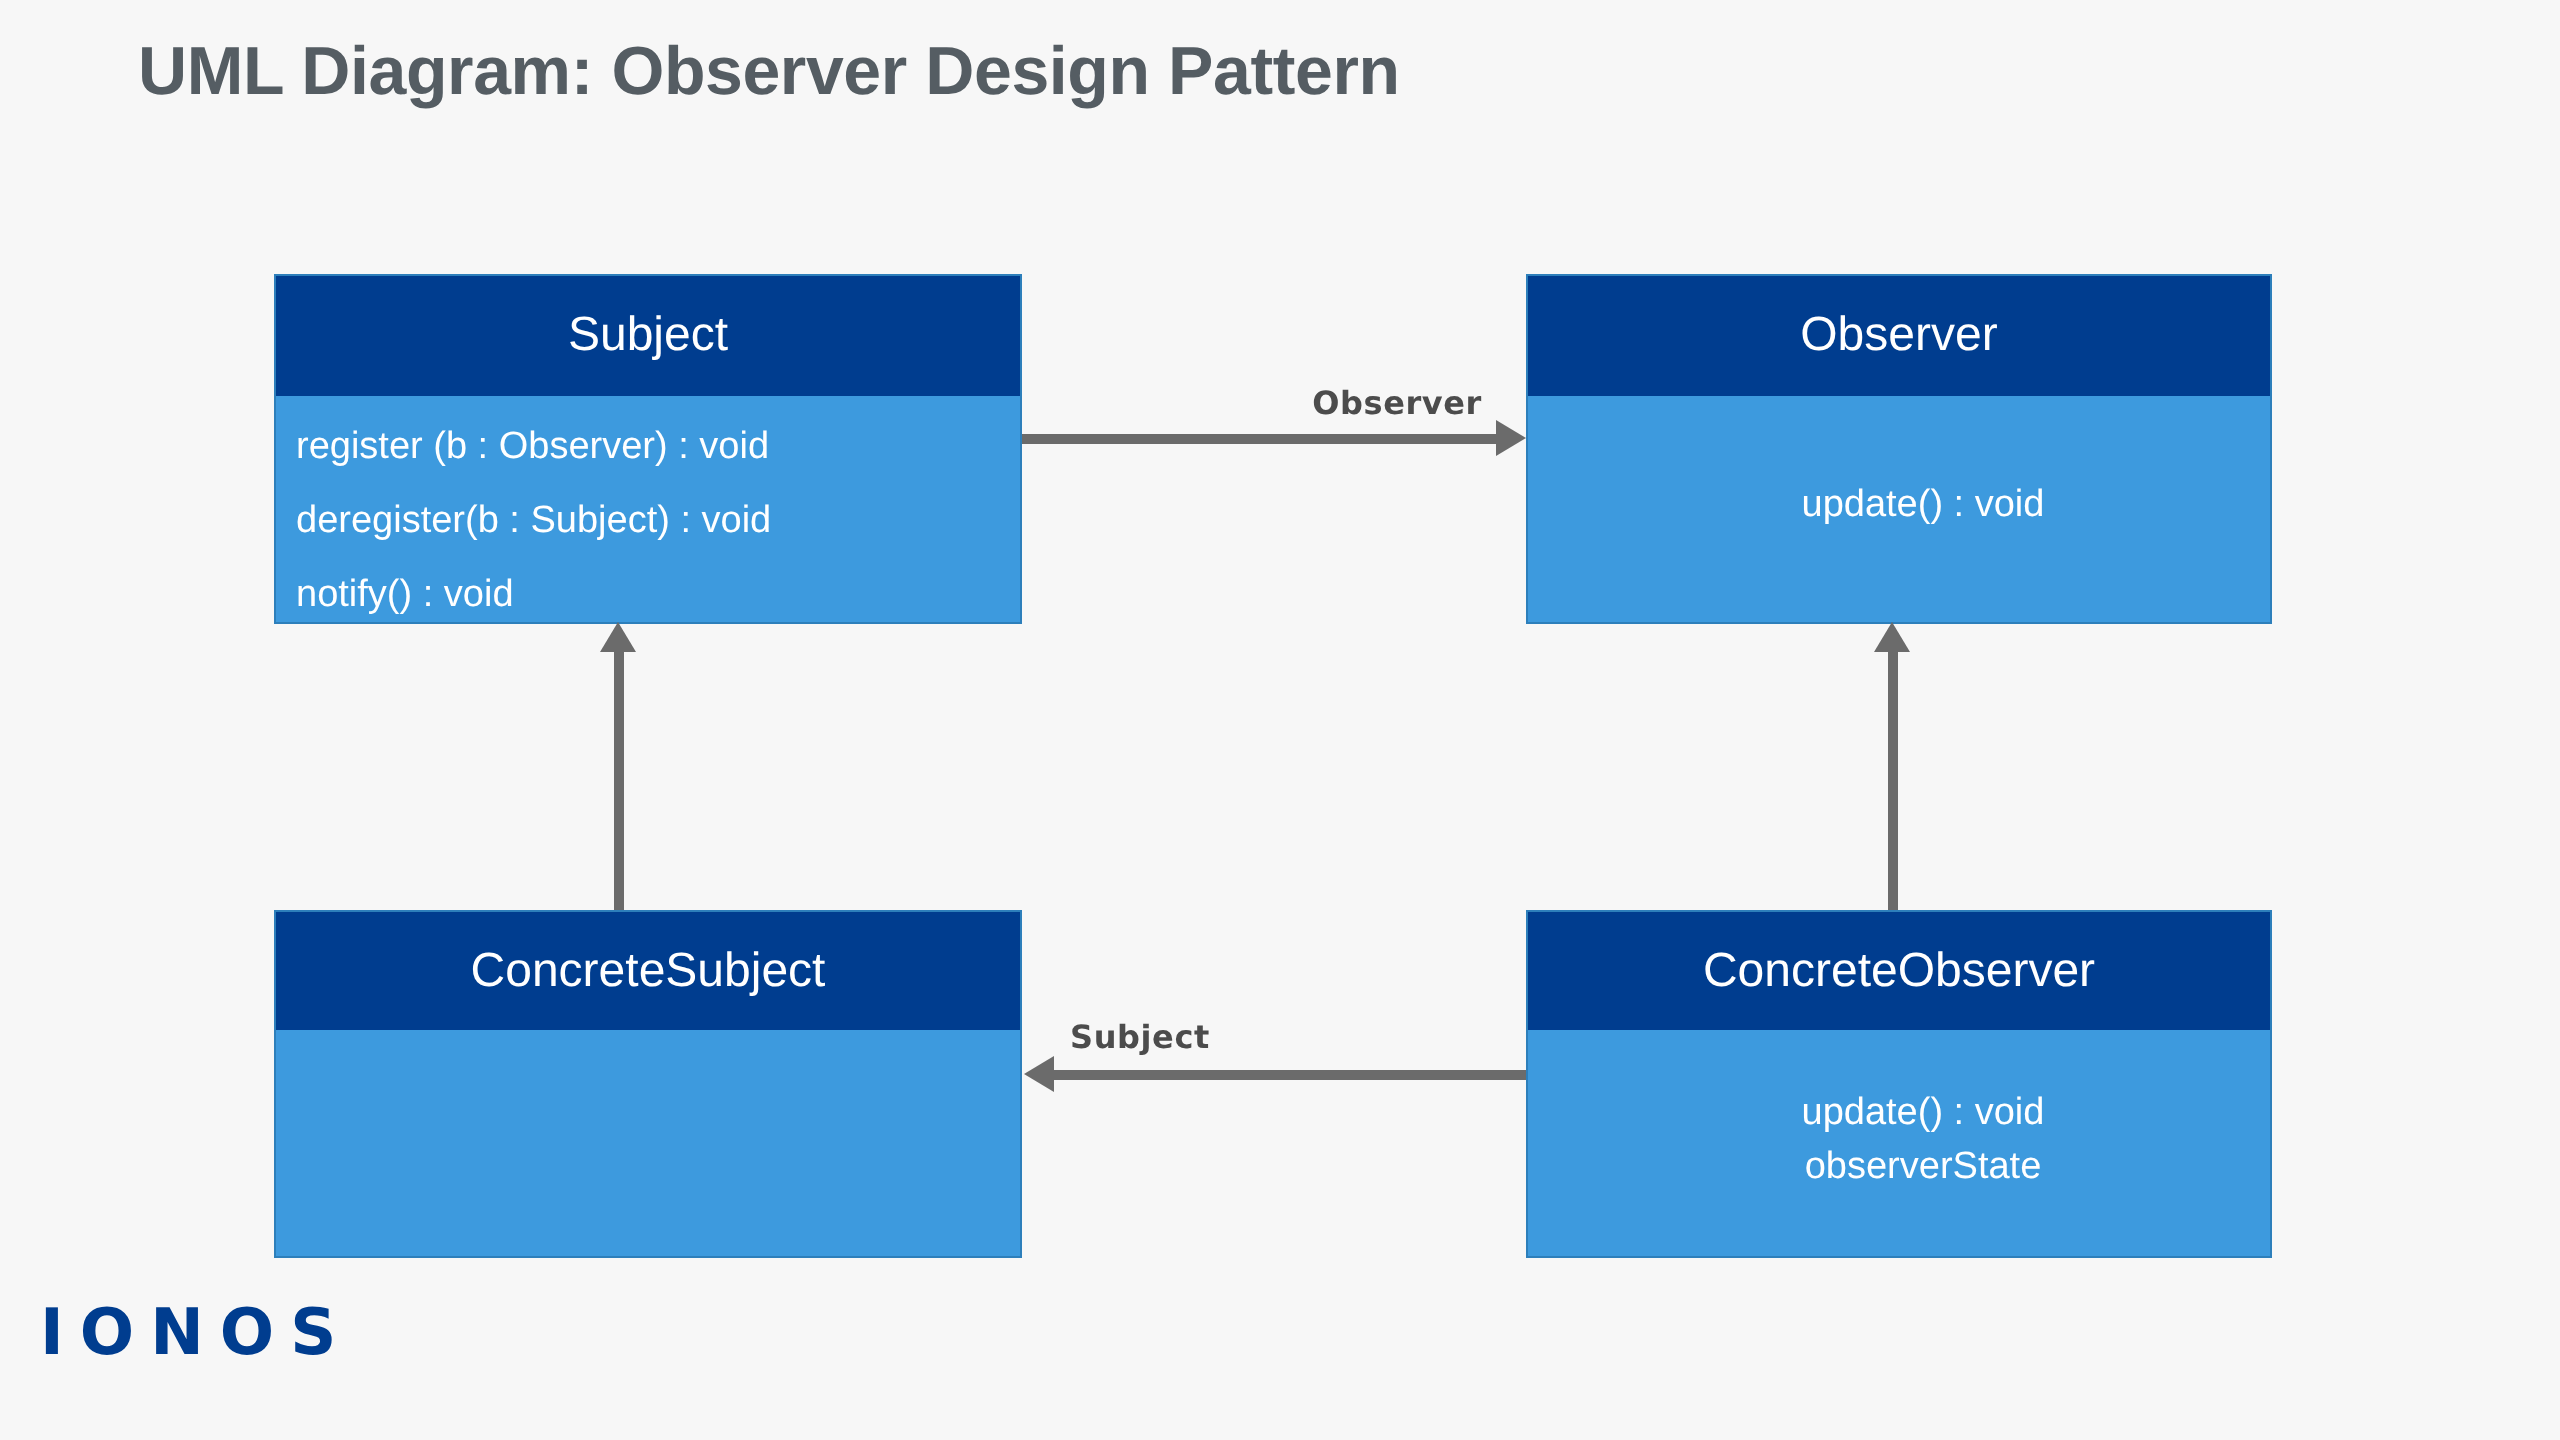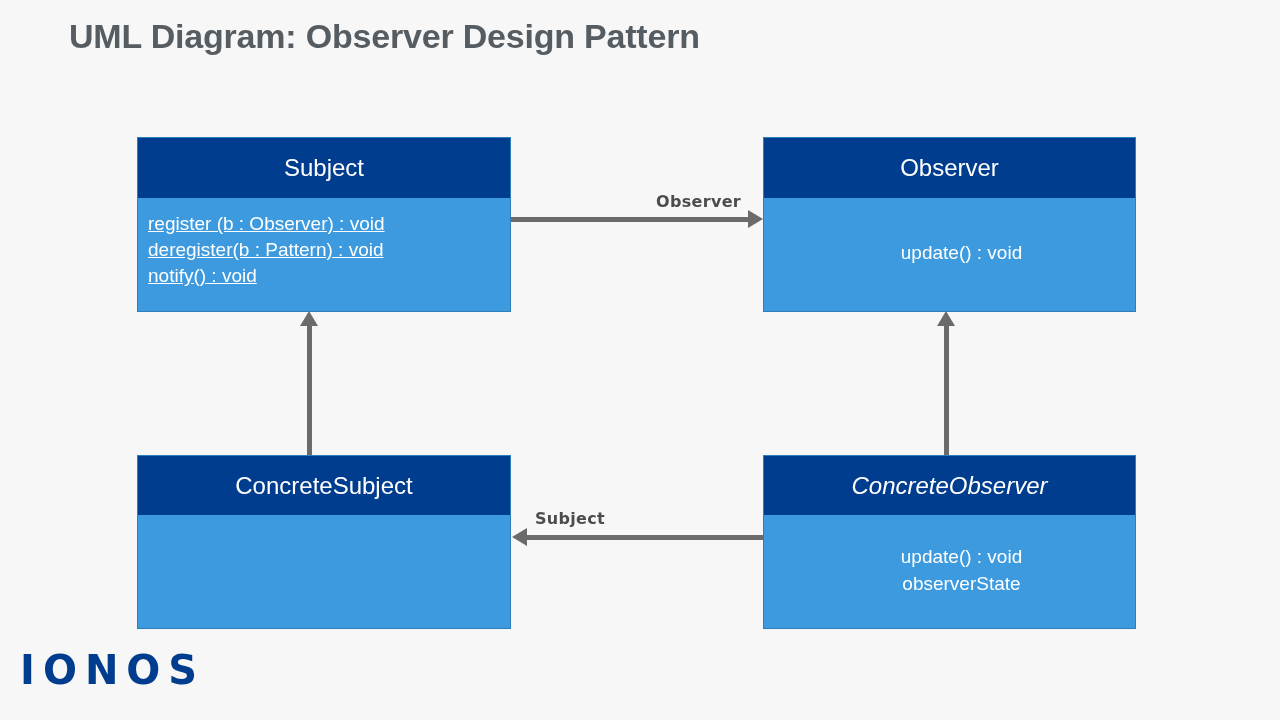--- a/index.html
+++ b/index.html
@@ -55,44 +55,43 @@
     color: #ffffff;
     font-size: 19px;
     line-height: 1.38;
     display: flex;
     flex-direction: column;
     justify-content: center;
     padding-left: 24px;
   }
   .uml-body.left-align {
     align-items: flex-start;
-    justify-content: flex-start;
+    justify-content: space-between;
     padding: 13px 0 0 10px;
     text-align: left;
-    text-decoration: underline;
   }
   .uml-body.center-align {
     align-items: center;
     justify-content: center;
     text-align: center;
     padding-bottom: 2px;
   }
   .uml-body .member {
     white-space: pre;
   }
 
   
   #box-subject           { left: 137px; top: 137px;  width: 374px; height: 175px; }
   #box-subject  .uml-header { height: 60px; }
   #box-observer          { left: 763px; top: 137px;  width: 373px; height: 175px; }
   #box-observer .uml-header { height: 60px; }
   #box-concretesubject   { left: 137px; top: 455px;  width: 374px; height: 174px; }
   #box-concretesubject .uml-header { height: 59px; text-align: right; }
   #box-concreteobserver  { left: 763px; top: 455px;  width: 373px; height: 174px; }
-  #box-concreteobserver .uml-header { height: 59px; font-style: italic; }
+  #box-concreteobserver .uml-header { height: 59px; }
 
   
   .conn-line {
     position: absolute;
     background: #6b6b6b;
   }
   .conn-line.horizontal { height: 5px; }
   .conn-line.vertical   { width: 5px; }
 
   .arrowhead {
@@ -149,39 +148,39 @@
   #conn-concretesubject-subject-head { left: 300px; top: 311px; }
 
   #conn-concreteobserver-observer-line { left: 944px; top: 325px; height: 130px; }
   #conn-concreteobserver-observer-head { left: 937px; top: 311px; }
 
   
   .brand-logo {
     position: absolute;
     left: 20px;
     top: 647px;
-    font-size: 40px;
+    font-size: 32px;
     font-weight: bold;
     color: #003d8f;
     letter-spacing: 8px;
     font-family: "DejaVu Sans", sans-serif;
   }
 </style>
 </head>
 <body>
 
 <div id="canvas">
 
   <div class="page-title">UML Diagram: Observer Design Pattern</div>
 
   <div class="uml-class" id="box-subject">
     <div class="uml-header">Subject</div>
     <div class="uml-body left-align">
       <span class="member">register (b : Observer) : void</span>
-      <span class="member">deregister(b : Pattern) : void</span>
+      <span class="member">deregister(b : Subject) : void</span>
       <span class="member">notify() : void</span>
     </div>
   </div>
 
   <div class="uml-class" id="box-observer">
     <div class="uml-header">Observer</div>
     <div class="uml-body center-align">
       <span class="member">update() : void</span>
     </div>
   </div>

